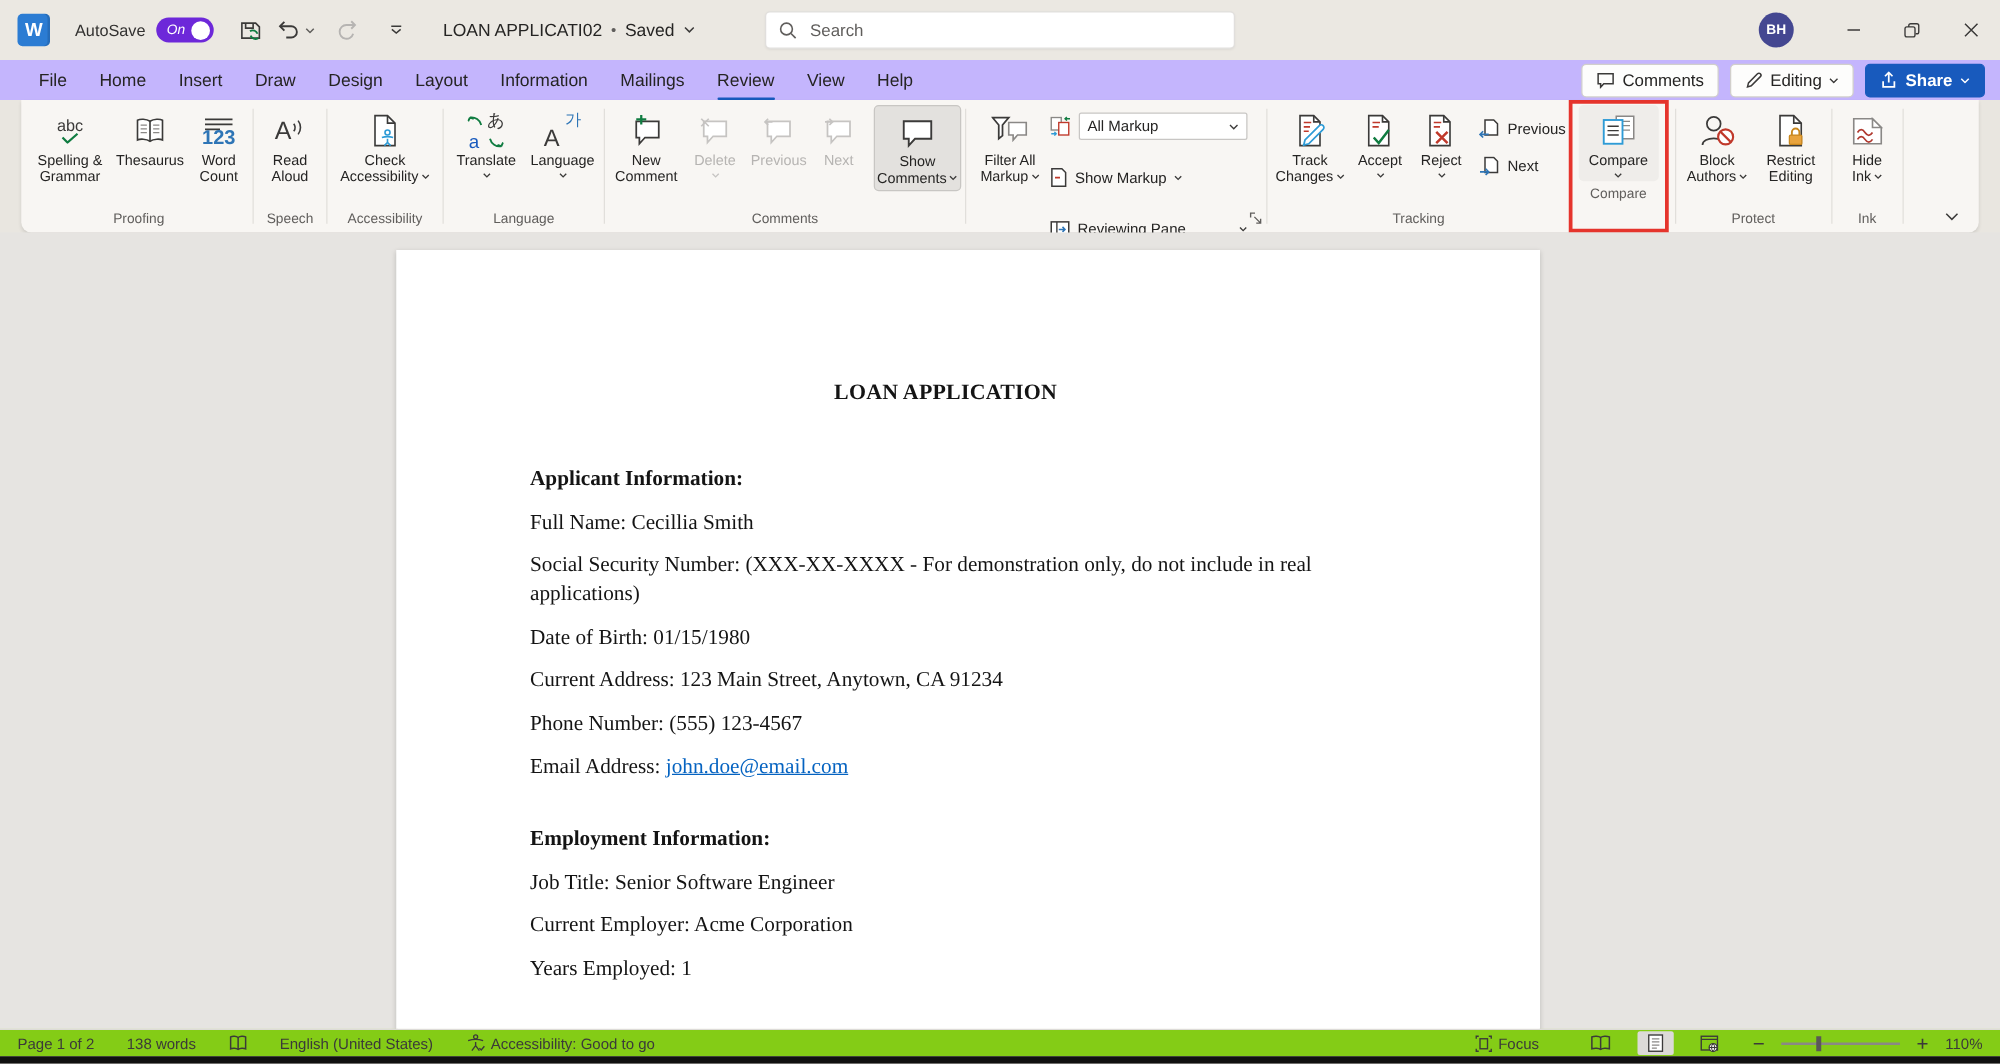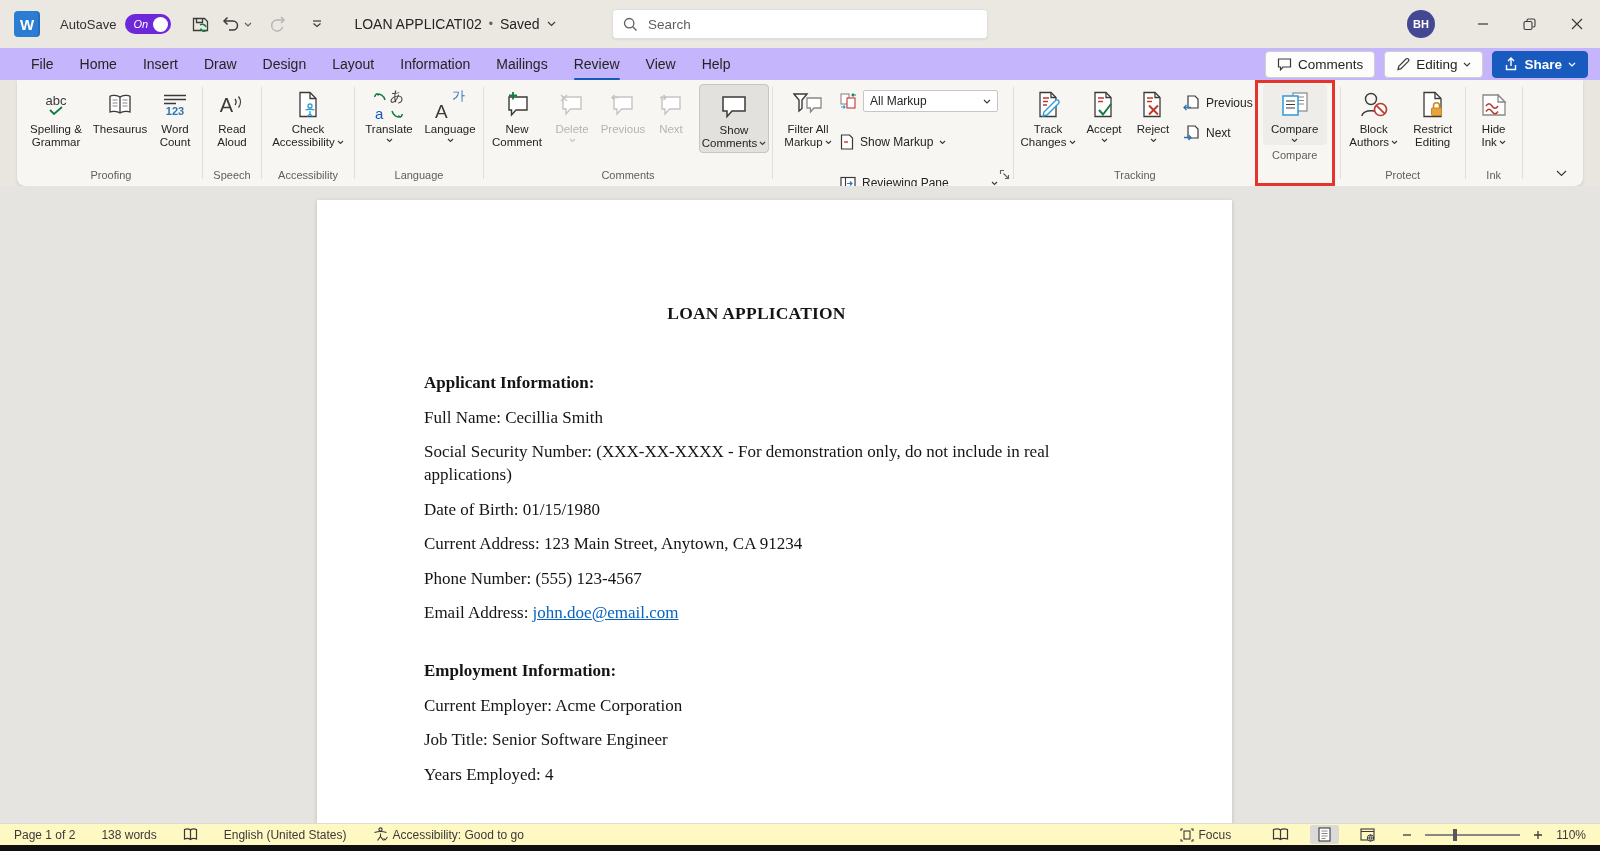--- a/index.html
+++ b/index.html
@@ -69,21 +69,21 @@
   .canvas { height:637px; background:#e6e4e1; position:relative; overflow:hidden; }
   .page { position:absolute; left:317px; top:14px; width:915px; height:680px; background:#fff; box-shadow:0 1px 4px rgba(0,0,0,.18); }
   .doc { padding:103px 143px 0 107px; font-family:"Liberation Serif", serif; font-size:17px; color:#141414; }
   .doc-title { text-align:center; font-weight:bold; font-size:17.5px; margin:0 0 47px 0; letter-spacing:.2px; }
   .doc p { margin:0 0 11.5px 0; line-height:23px; }
   .doc .heading { font-weight:bold; }
   .doc .heading-gap { margin-top:35px; }
   .doc a { color:#0563c1; text-decoration:underline; }
 
   
-  .statusbar { height:22px; background:#fef9c3; border-top:1px solid #dddbd8; display:flex; align-items:center;
+  .statusbar { height:22px; background:#84cc16; border-top:1px solid #dddbd8; display:flex; align-items:center;
     font-size:12px; color:#3b3a39; padding:0 14px; }
   .sb-item { display:flex; align-items:center; gap:5px; margin-right:26px; white-space:nowrap; }
   .sb-right { margin-left:auto; display:flex; align-items:center; gap:13px; }
   .viewbtn { padding:2px 8px; border-radius:2px; display:flex; align-items:center; }
   .viewbtn.active { background:#dcdad7; }
   .ztrack { width:95px; height:2px; background:#8a8886; position:relative; }
   .zthumb { position:absolute; left:28px; top:-5px; width:4px; height:12px; background:#5a5856; }
   .bottom-strip { height:6px; background:#101010; }
 </style>
 </head>
@@ -229,21 +229,21 @@
             </svg>
         </div>
         <span class="blabel">Thesaurus</span>
       </div>
       <div class="bigbtn" style="width:48px">
         <div class="bicon">
           <div style="display:flex;flex-direction:column;align-items:center;line-height:10px">
             <svg width="24" height="12" viewBox="0 0 24 12">
                 <path d="M1 1.5 h22 M1 5.5 h22 M1 9.5 h12" stroke="#3b3a39" stroke-width="1.4"></path>
               </svg>
-            <span style="font-size:11px;font-weight:bold;color:#2e75b6">123</span>
+            <span style="font-size:16px;font-weight:bold;color:#2e75b6">123</span>
           </div>
         </div>
         <span class="blabel" style="width:40px">Word Count</span>
       </div>
     </div>
     <div class="rg-label">Proofing</div>
   </div>
 
   <div class="rsep"></div>
 
@@ -597,23 +597,23 @@
     <div class="doc">
       <div class="doc-title">LOAN APPLICATION</div>
       <p class="heading">Applicant Information:</p>
       <p>Full Name: Cecillia Smith</p>
       <p>Social Security Number: (XXX-XX-XXXX - For demonstration only, do not include in real applications)</p>
       <p>Date of Birth: 01/15/1980</p>
       <p>Current Address: 123 Main Street, Anytown, CA 91234</p>
       <p>Phone Number: (555) 123-4567</p>
       <p><span>Email Address: </span><a href="#">john.doe@email.com</a></p>
       <p class="heading heading-gap">Employment Information:</p>
+      <p>Job Title: Senior Software Engineer</p>
       <p>Current Employer: Acme Corporation</p>
-      <p>Job Title: Senior Software Engineer</p>
-      <p>Years Employed: 4</p>
+      <p>Years Employed: 1</p>
     </div>
   </div>
 </div>
 
 <div class="statusbar">
   <div class="sb-item">Page 1 of 2</div>
   <div class="sb-item">138 words</div>
   <div class="sb-item">
     <svg width="15" height="13" viewBox="0 0 15 13">
         <path d="M7.5 2 C6 .8 3 .8 1.5 1.5 V11 C3 10.3 6 10.3 7.5 11.5 C9 10.3 12 10.3 13.5 11 V1.5 C12 .8 9 .8 7.5 2 Z" fill="none" stroke="#3b3a39" stroke-width="1.2"></path>

